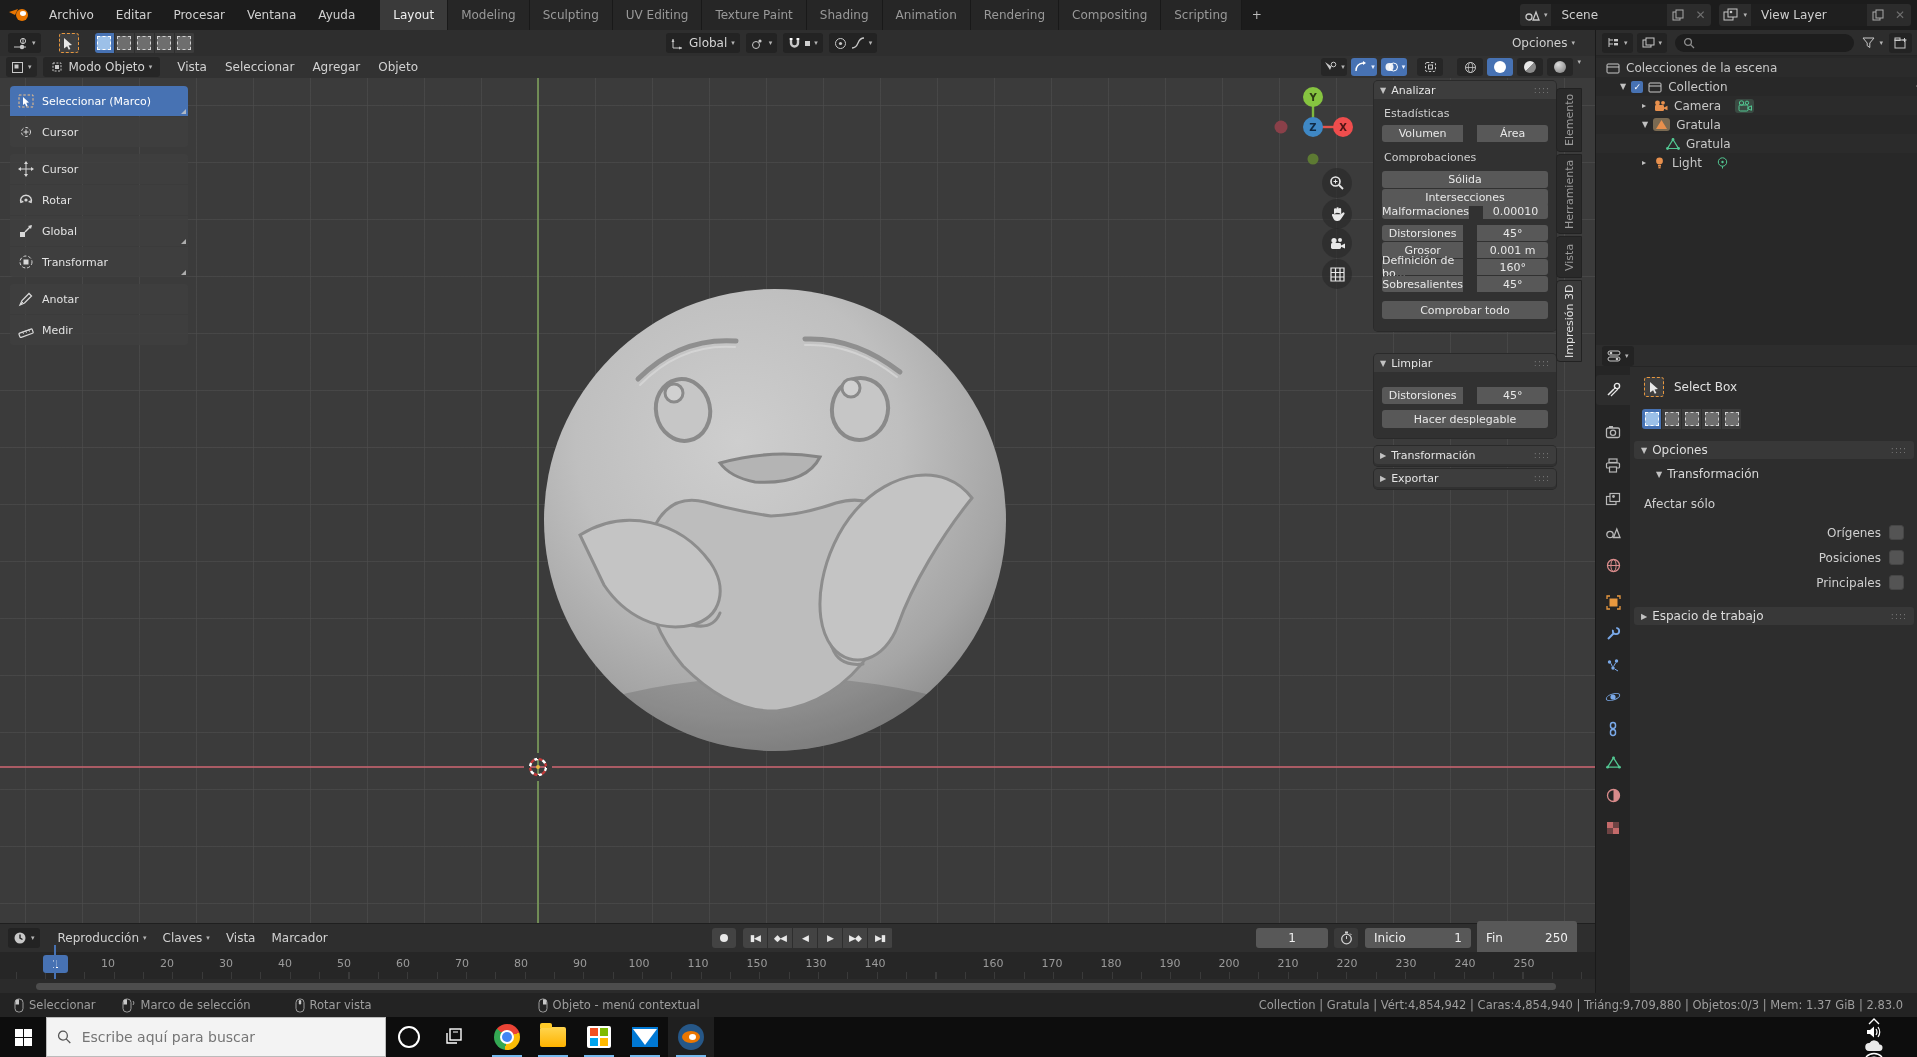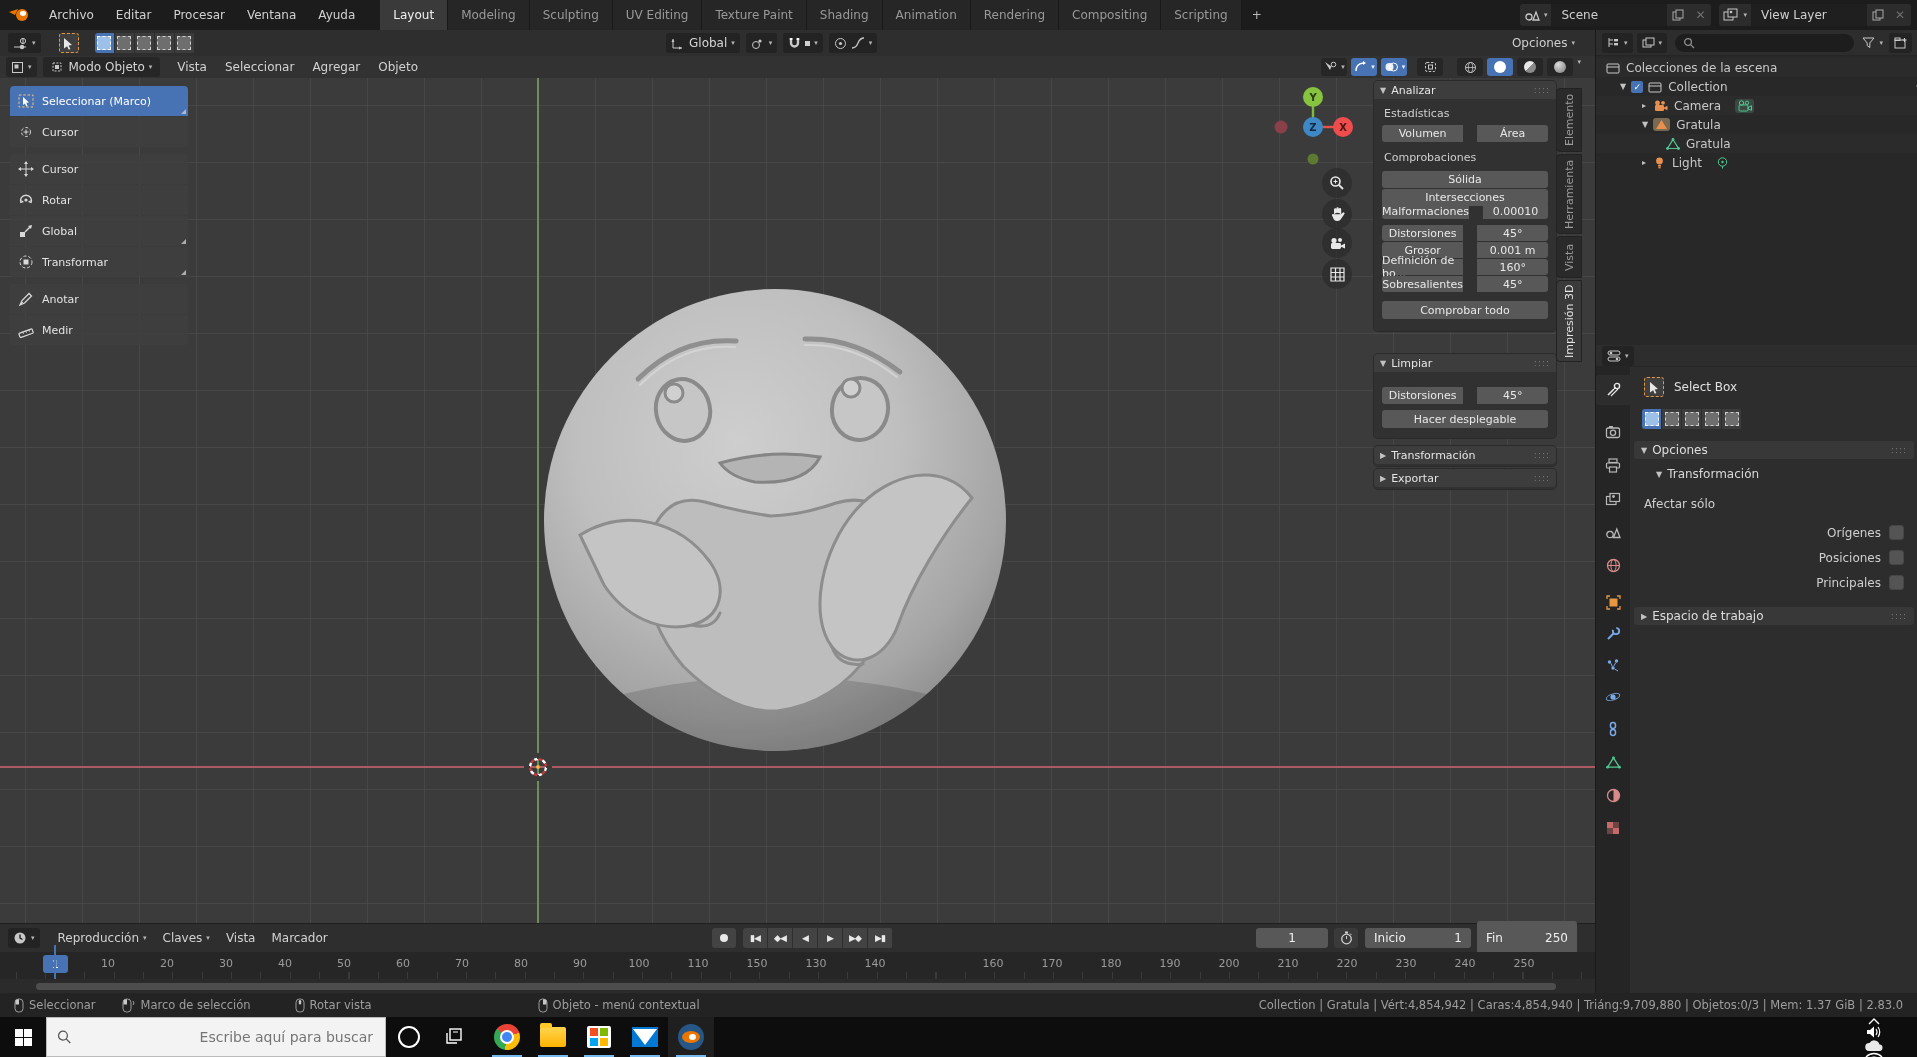--- a/index.html
+++ b/index.html
@@ -119,21 +119,21 @@
   
   .statusbar{left:0;top:993px;width:1917px;height:24px;background:#232323;display:flex;align-items:center;color:#9e9e9e;font-size:11.5px;}
   .hint{display:flex;align-items:center;gap:5px;margin-right:26px;}
   .stats{margin-left:auto;margin-right:14px;color:#9e9e9e;}
 
   
   .taskbar{left:0;top:1017px;width:1917px;height:40px;background:#0d0d0d;display:flex;align-items:center;}
   .tb-slot{width:46px;height:40px;display:flex;align-items:center;justify-content:center;position:relative;}
   .tb-underline{position:absolute;left:8px;bottom:0;width:30px;height:2px;background:#76b9ed;}
   .tb-search{width:340px;height:40px;background:#f3f3f3;display:flex;align-items:center;padding:0 10px;box-sizing:border-box;border:1px solid #bbb;}
-  .tb-search input{border:none;outline:none;background:transparent;font-size:14px;color:#4d7c0f;width:100%;font-family:inherit;text-align:right;}
+  .tb-search input{border:none;outline:none;background:transparent;font-size:14px;color:#4d7c0f;width:100%;font-family:inherit;}
   .tray{margin-left:auto;display:flex;align-items:center;height:40px;flex-direction:column;}
   .tray-ic{padding:0 7px;color:#eee;display:flex;align-items:center;justify-content:center;}
   .clock{text-align:center;color:#fff;font-size:12px;line-height:14px;padding:0 8px;}
   .win-logo{display:grid;grid-template-columns:8px 8px;grid-template-rows:8px 8px;gap:1px;}
   .win-logo span{background:#fff;}
   .chrome-ic{width:26px;height:26px;border-radius:50%;background:conic-gradient(from -50deg,#ea4335 0 120deg,#fbbc05 120deg 240deg,#34a853 240deg 360deg);position:relative;}
   .chrome-ic::before{content:"";position:absolute;left:6px;top:6px;width:14px;height:14px;border-radius:50%;background:#fff;}
   .chrome-ic::after{content:"";position:absolute;left:8px;top:8px;width:10px;height:10px;border-radius:50%;background:#4285f4;}
   .folder-ic{width:26px;height:20px;background:linear-gradient(#ffd54f,#ffb300);border-radius:2px;position:relative;}
   .folder-ic::before{content:"";position:absolute;left:0;top:-4px;width:12px;height:5px;background:#ffca28;border-radius:2px 2px 0 0;}

